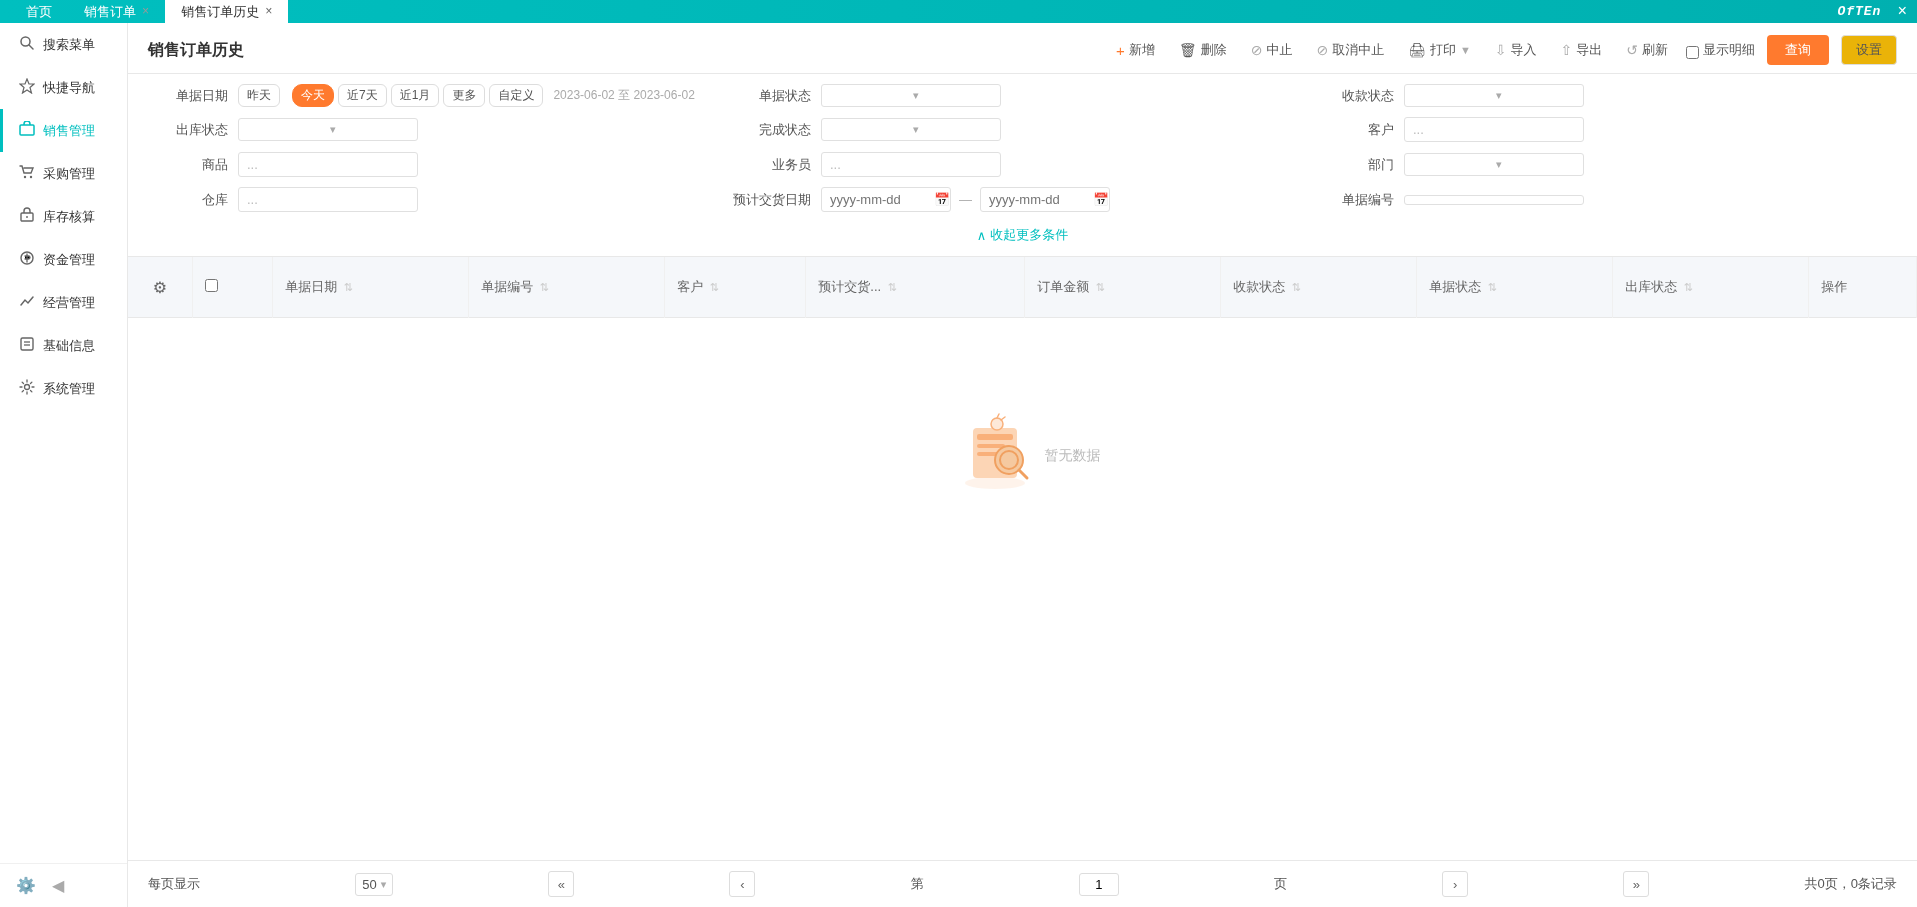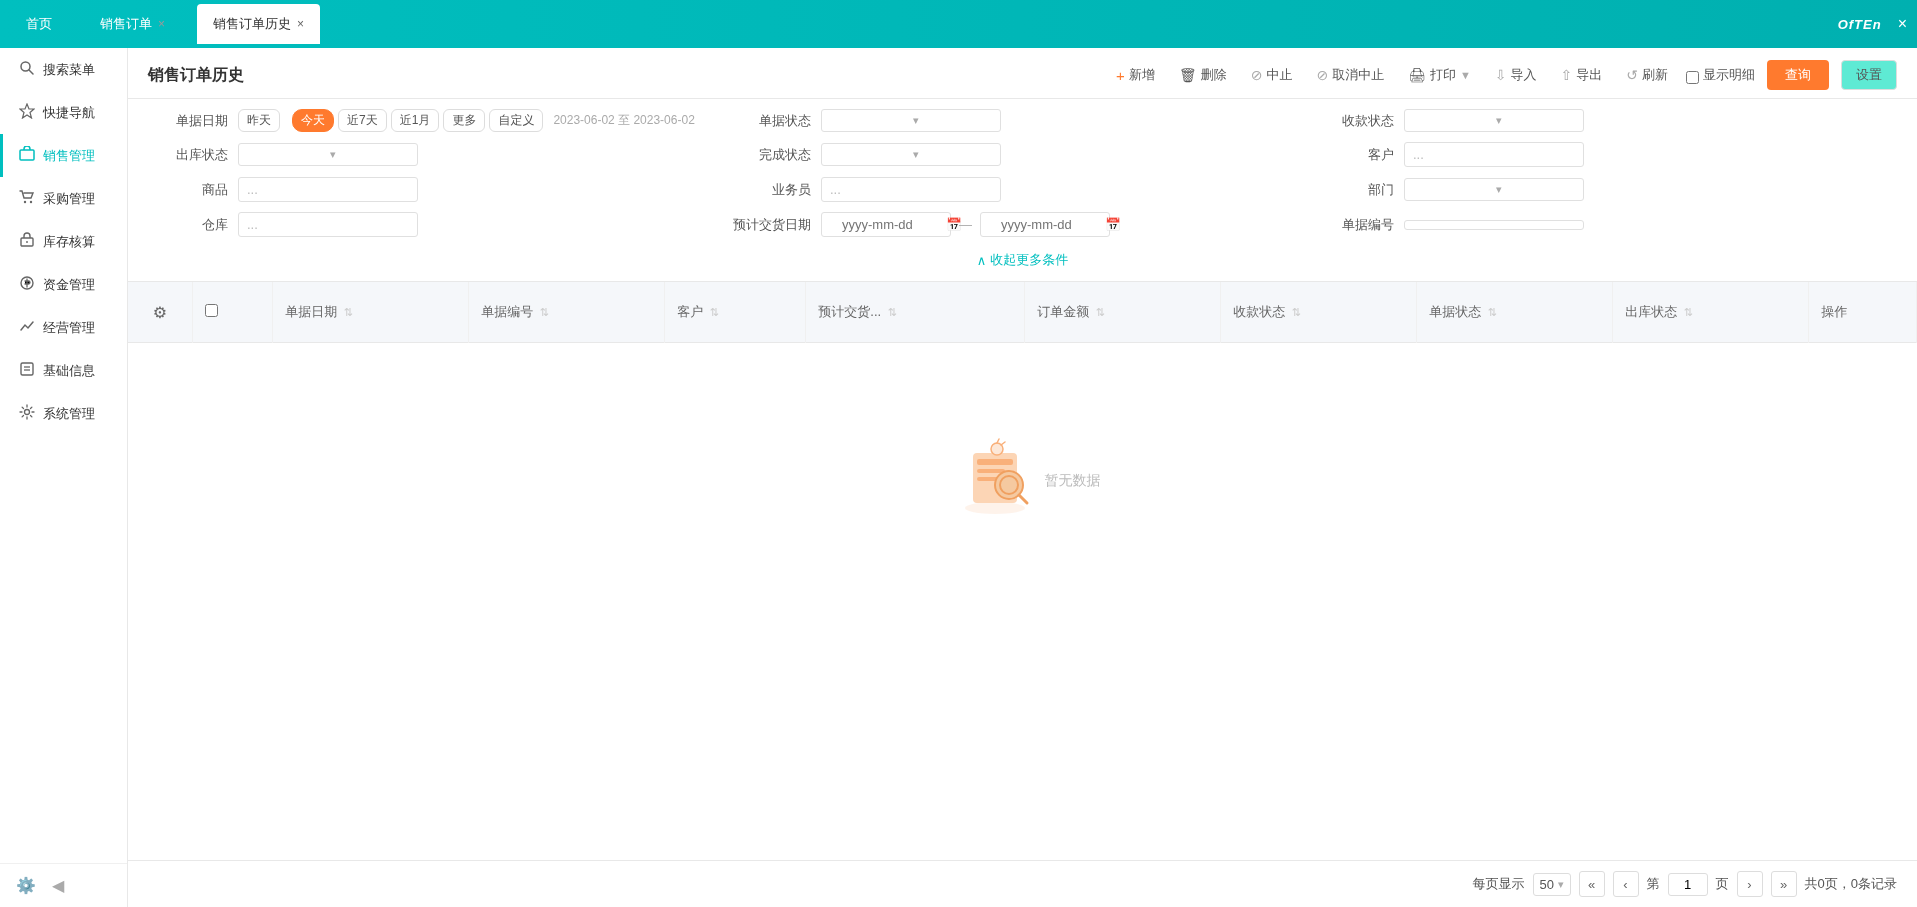--- a/index.html
+++ b/index.html
@@ -1,26 +1,27 @@
 <!DOCTYPE html>
 <html><head>
   <meta charset="utf-8">
   <style>
     * { box-sizing: border-box; margin: 0; padding: 0; }
     body { font-family: 'Microsoft YaHei', Arial, sans-serif; font-size: 13px; background: #f5f5f5; display: flex; flex-direction: column; height: 907px; overflow: hidden; }
 
     
     .top-bar {
-      height: 48px;
+      height: 23px;
       background: linear-gradient(90deg, #00bfbf 0%, #00b0b0 100%);
       display: flex;
       align-items: center;
       padding: 0 10px;
-      gap: 16px;
+      gap: 0;
       flex-shrink: 0;
+      font-family: Liberation Mono, monospace;
     }
     .tab-item {
       height: 40px;
       display: flex;
       align-items: center;
       padding: 0 16px;
       color: #fff;
       font-size: 13px;
       cursor: pointer;
       position: relative;
@@ -137,21 +138,21 @@
     .btn-query {
       background: #ff7a2e;
       color: #fff;
       border: none;
       border-radius: 4px;
       padding: 6px 18px;
       font-size: 13px;
       cursor: pointer;
     }
     .btn-setting {
-      background: #5eead4;
+      background: #eab308;
       color: #555;
       border: 1px solid #ddd;
       border-radius: 4px;
       padding: 5px 14px;
       font-size: 13px;
       cursor: pointer;
     }
     .checkbox-label { display: flex; align-items: flex-end; gap: 4px; font-size: 13px; color: #555; }
 
     
@@ -232,21 +233,21 @@
       cursor: pointer;
       gap: 4px;
       color: #bbb;
       font-size: 13px;
     }
     .date-input {
       display: flex;
       align-items: flex-end;
       border: 1px solid #e0e0e0;
       border-radius: 3px;
-      padding: 4px 20px;
+      padding: 4px 8px;
       background: #fff;
       width: 130px;
       gap: 4px;
       cursor: pointer;
     }
     .date-input input {
       border: none;
       outline: none;
       width: 100px;
       font-size: 13px;
@@ -314,21 +315,21 @@
     .empty-icon {
       width: 100px;
       height: 100px;
       margin-bottom: 16px;
     }
 
     
     .pagination-bar {
       display: flex;
       align-items: center;
-      justify-content: flex-end;
+      justify-content: space-between;
       padding: 10px 20px;
       background: #fff;
       border-top: 1px solid #e8e8e8;
       gap: 8px;
       font-size: 13px;
       color: #555;
       flex-shrink: 0;
     }
     .page-size-select {
       display: flex;

